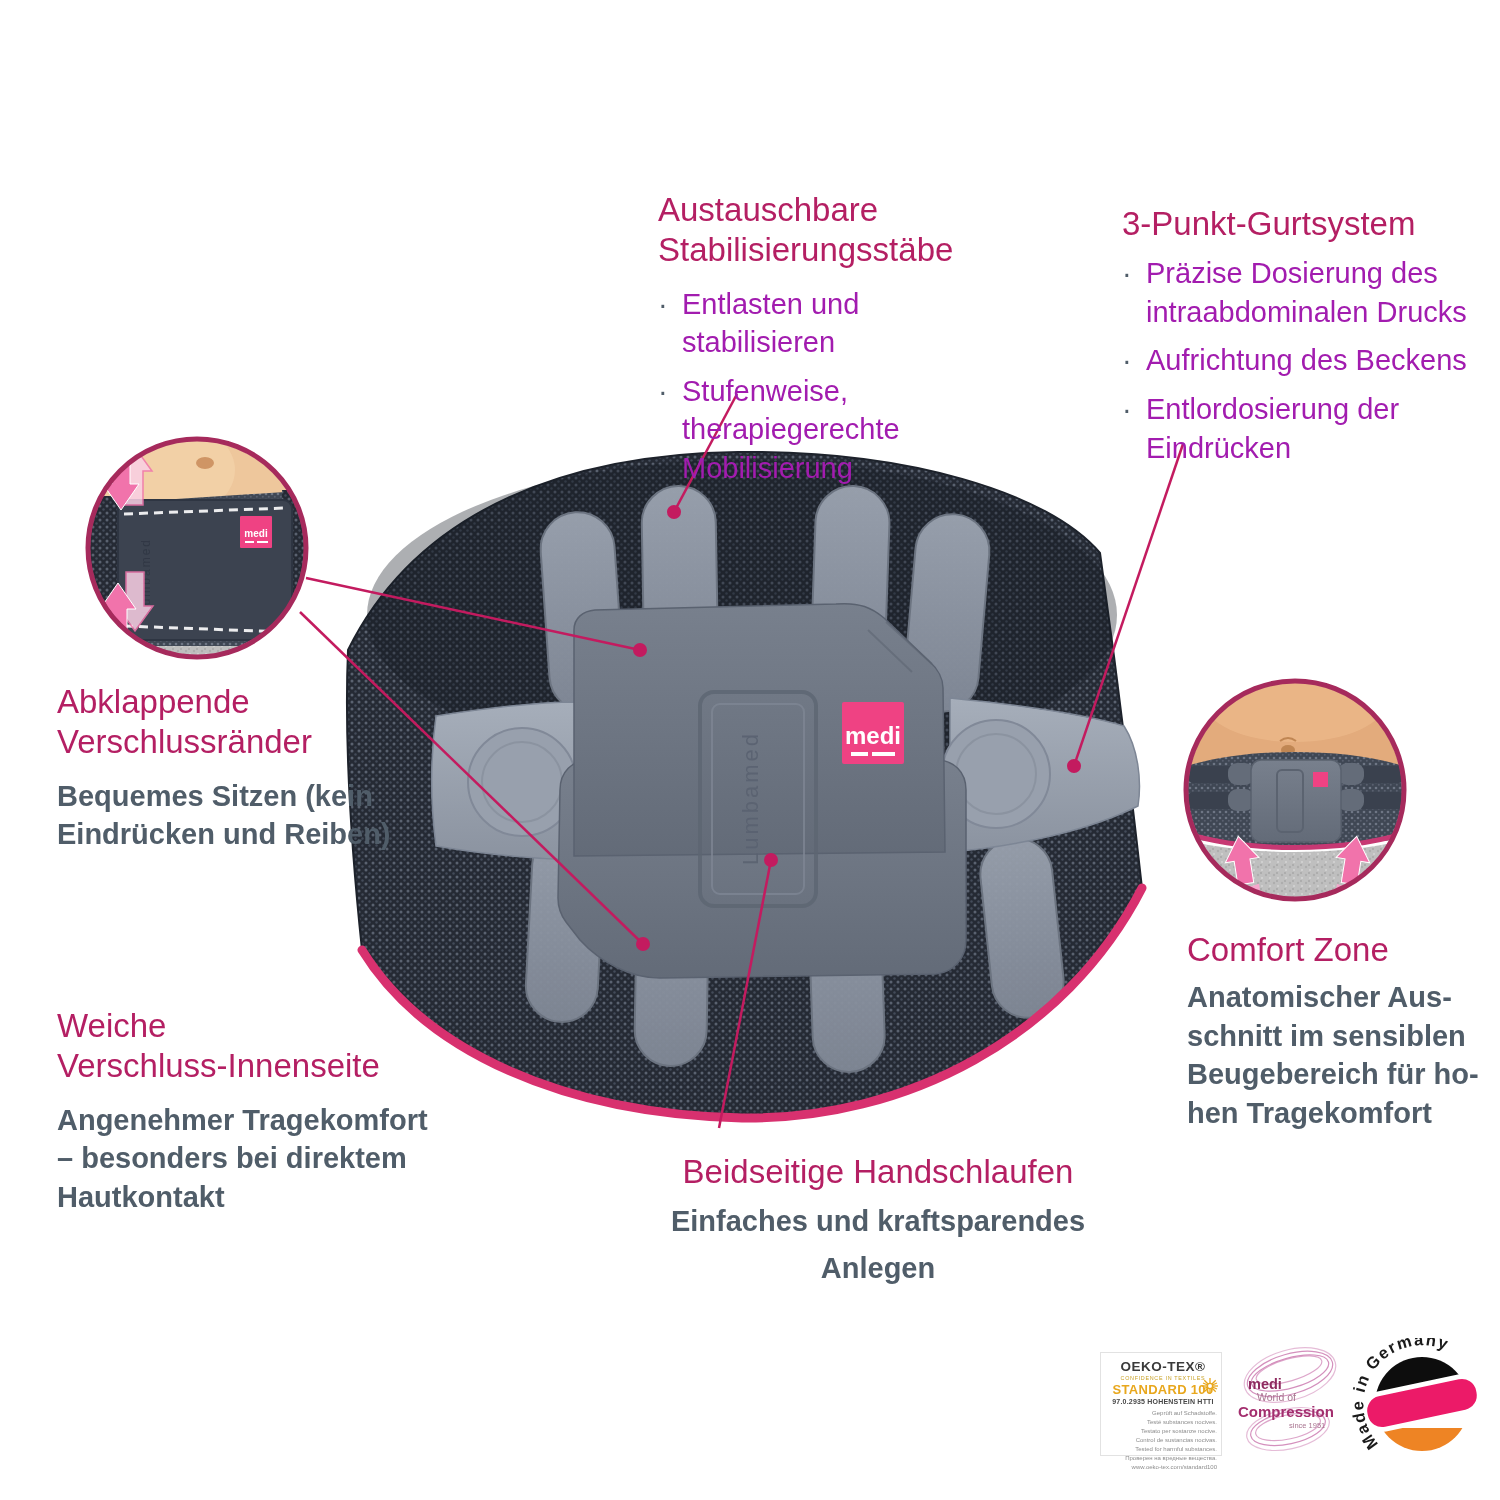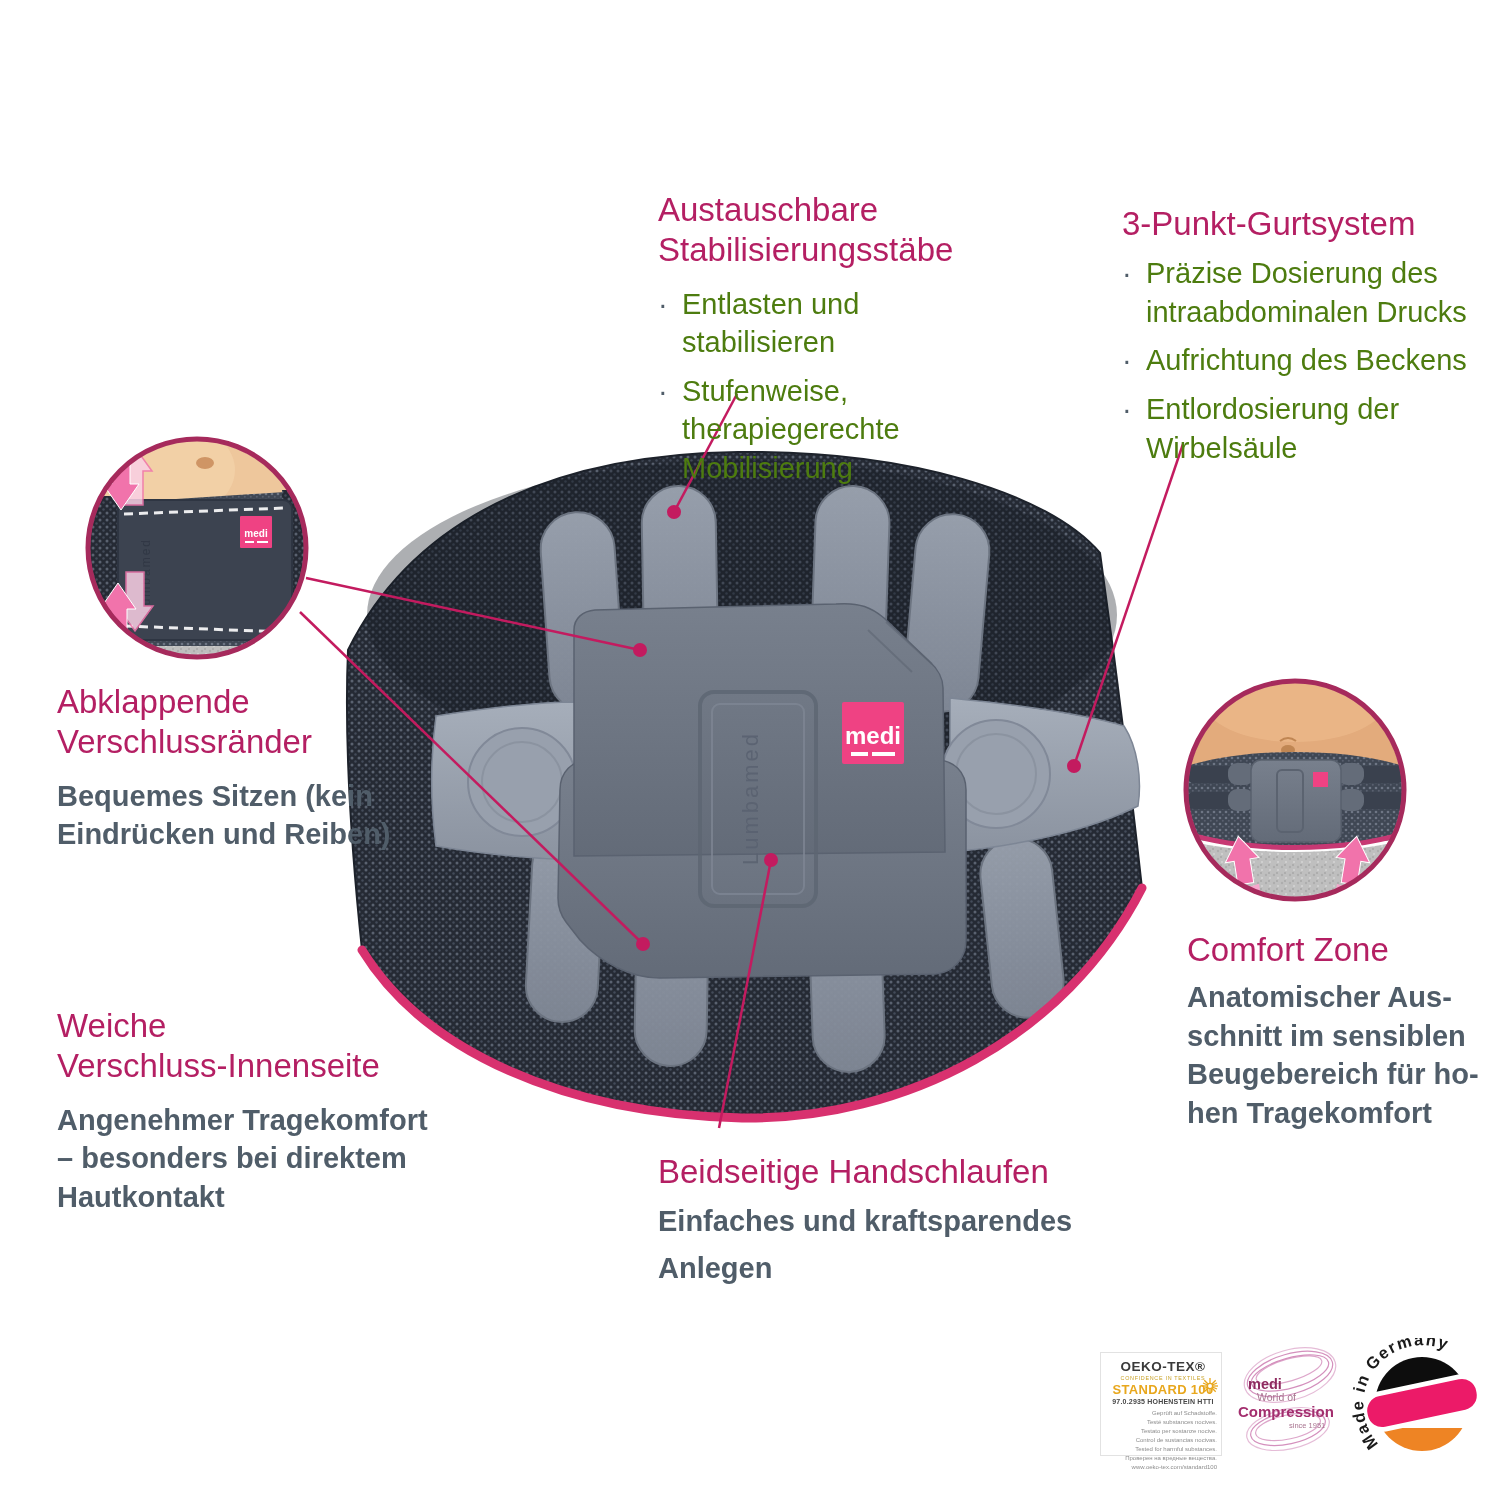--- a/index.html
+++ b/index.html
@@ -13,21 +13,21 @@
     font-size:33px;line-height:1.22;color:#b41f63;font-weight:400;
     white-space:pre-line;margin:0 0 14px 0;
   }
   .a-body{
     font-size:29px;line-height:1.33;color:#505d69;font-weight:700;white-space:pre-line;
   }
   .a-body.wide{line-height:1.62;}
   .bullets{margin-top:2px;}
   .bullet{display:flex;align-items:flex-start;margin-top:10px;}
   .bullet .dot{flex:none;width:24px;font-size:29px;line-height:1.33;color:#505d69;}
-  .bullet .btxt{font-size:29px;line-height:1.33;color:#4d7c0f;white-space:pre-line;}
+  .bullet .btxt{font-size:29px;line-height:1.33;color:#a21caf;white-space:pre-line;}
   
   .badge{position:absolute;}
   #oeko{
     left:1100px;top:1352px;width:122px;height:104px;background:#ffffff;
     border:1px solid #e2e2e2;box-sizing:border-box;padding:6px 0 4px 4px;text-align:center;
   }
   .ot-name{font-size:13.5px;font-weight:bold;color:#3a3a3a;letter-spacing:.5px;}
   .ot-conf{font-size:5.4px;color:#c9a227;letter-spacing:.7px;margin-top:1px;}
   .ot-std{font-size:13px;font-weight:bold;color:#e8a71d;margin-top:1px;letter-spacing:.3px;}
   .ot-cert{font-size:7px;font-weight:bold;color:#474747;margin-top:1px;letter-spacing:.2px;}
@@ -236,41 +236,41 @@
         <span class="btxt">Präzise Dosierung des
 intraabdominalen Drucks</span>
       </div>
       <div class="bullet">
         <span class="dot">·</span>
         <span class="btxt">Aufrichtung des Beckens</span>
       </div>
       <div class="bullet">
         <span class="dot">·</span>
         <span class="btxt">Entlordosierung der
-Wirbelsäule</span>
+Eindrücken</span>
       </div>
     </div>
   </div>
 
   <div class="annot" style="left:57px;top:682px;width:380px;">
     <div class="a-title">Abklappende
 Verschlussränder</div>
     <div class="a-body">Bequemes Sitzen (kein
 Eindrücken und Reiben)</div>
   </div>
 
   <div class="annot" style="left:57px;top:1006px;width:400px;">
     <div class="a-title">Weiche
 Verschluss-Innenseite</div>
     <div class="a-body">Angenehmer Tragekomfort
 – besonders bei direktem
 Hautkontakt</div>
   </div>
 
-  <div class="annot" style="left:658px;top:1152px;width:440px;">
+  <div class="annot" style="left:658px;top:1152px;width:440px;text-align:center;">
     <div class="a-title" style="margin-bottom:6px;">Beidseitige Handschlaufen</div>
     <div class="a-body wide">Einfaches und kraftsparendes
 Anlegen</div>
   </div>
 
   <div class="annot" style="left:1187px;top:930px;width:310px;">
     <div class="a-title" style="margin-bottom:8px;">Comfort Zone</div>
     <div class="a-body">Anatomischer Aus-
 schnitt im sensiblen
 Beugebereich für ho-

